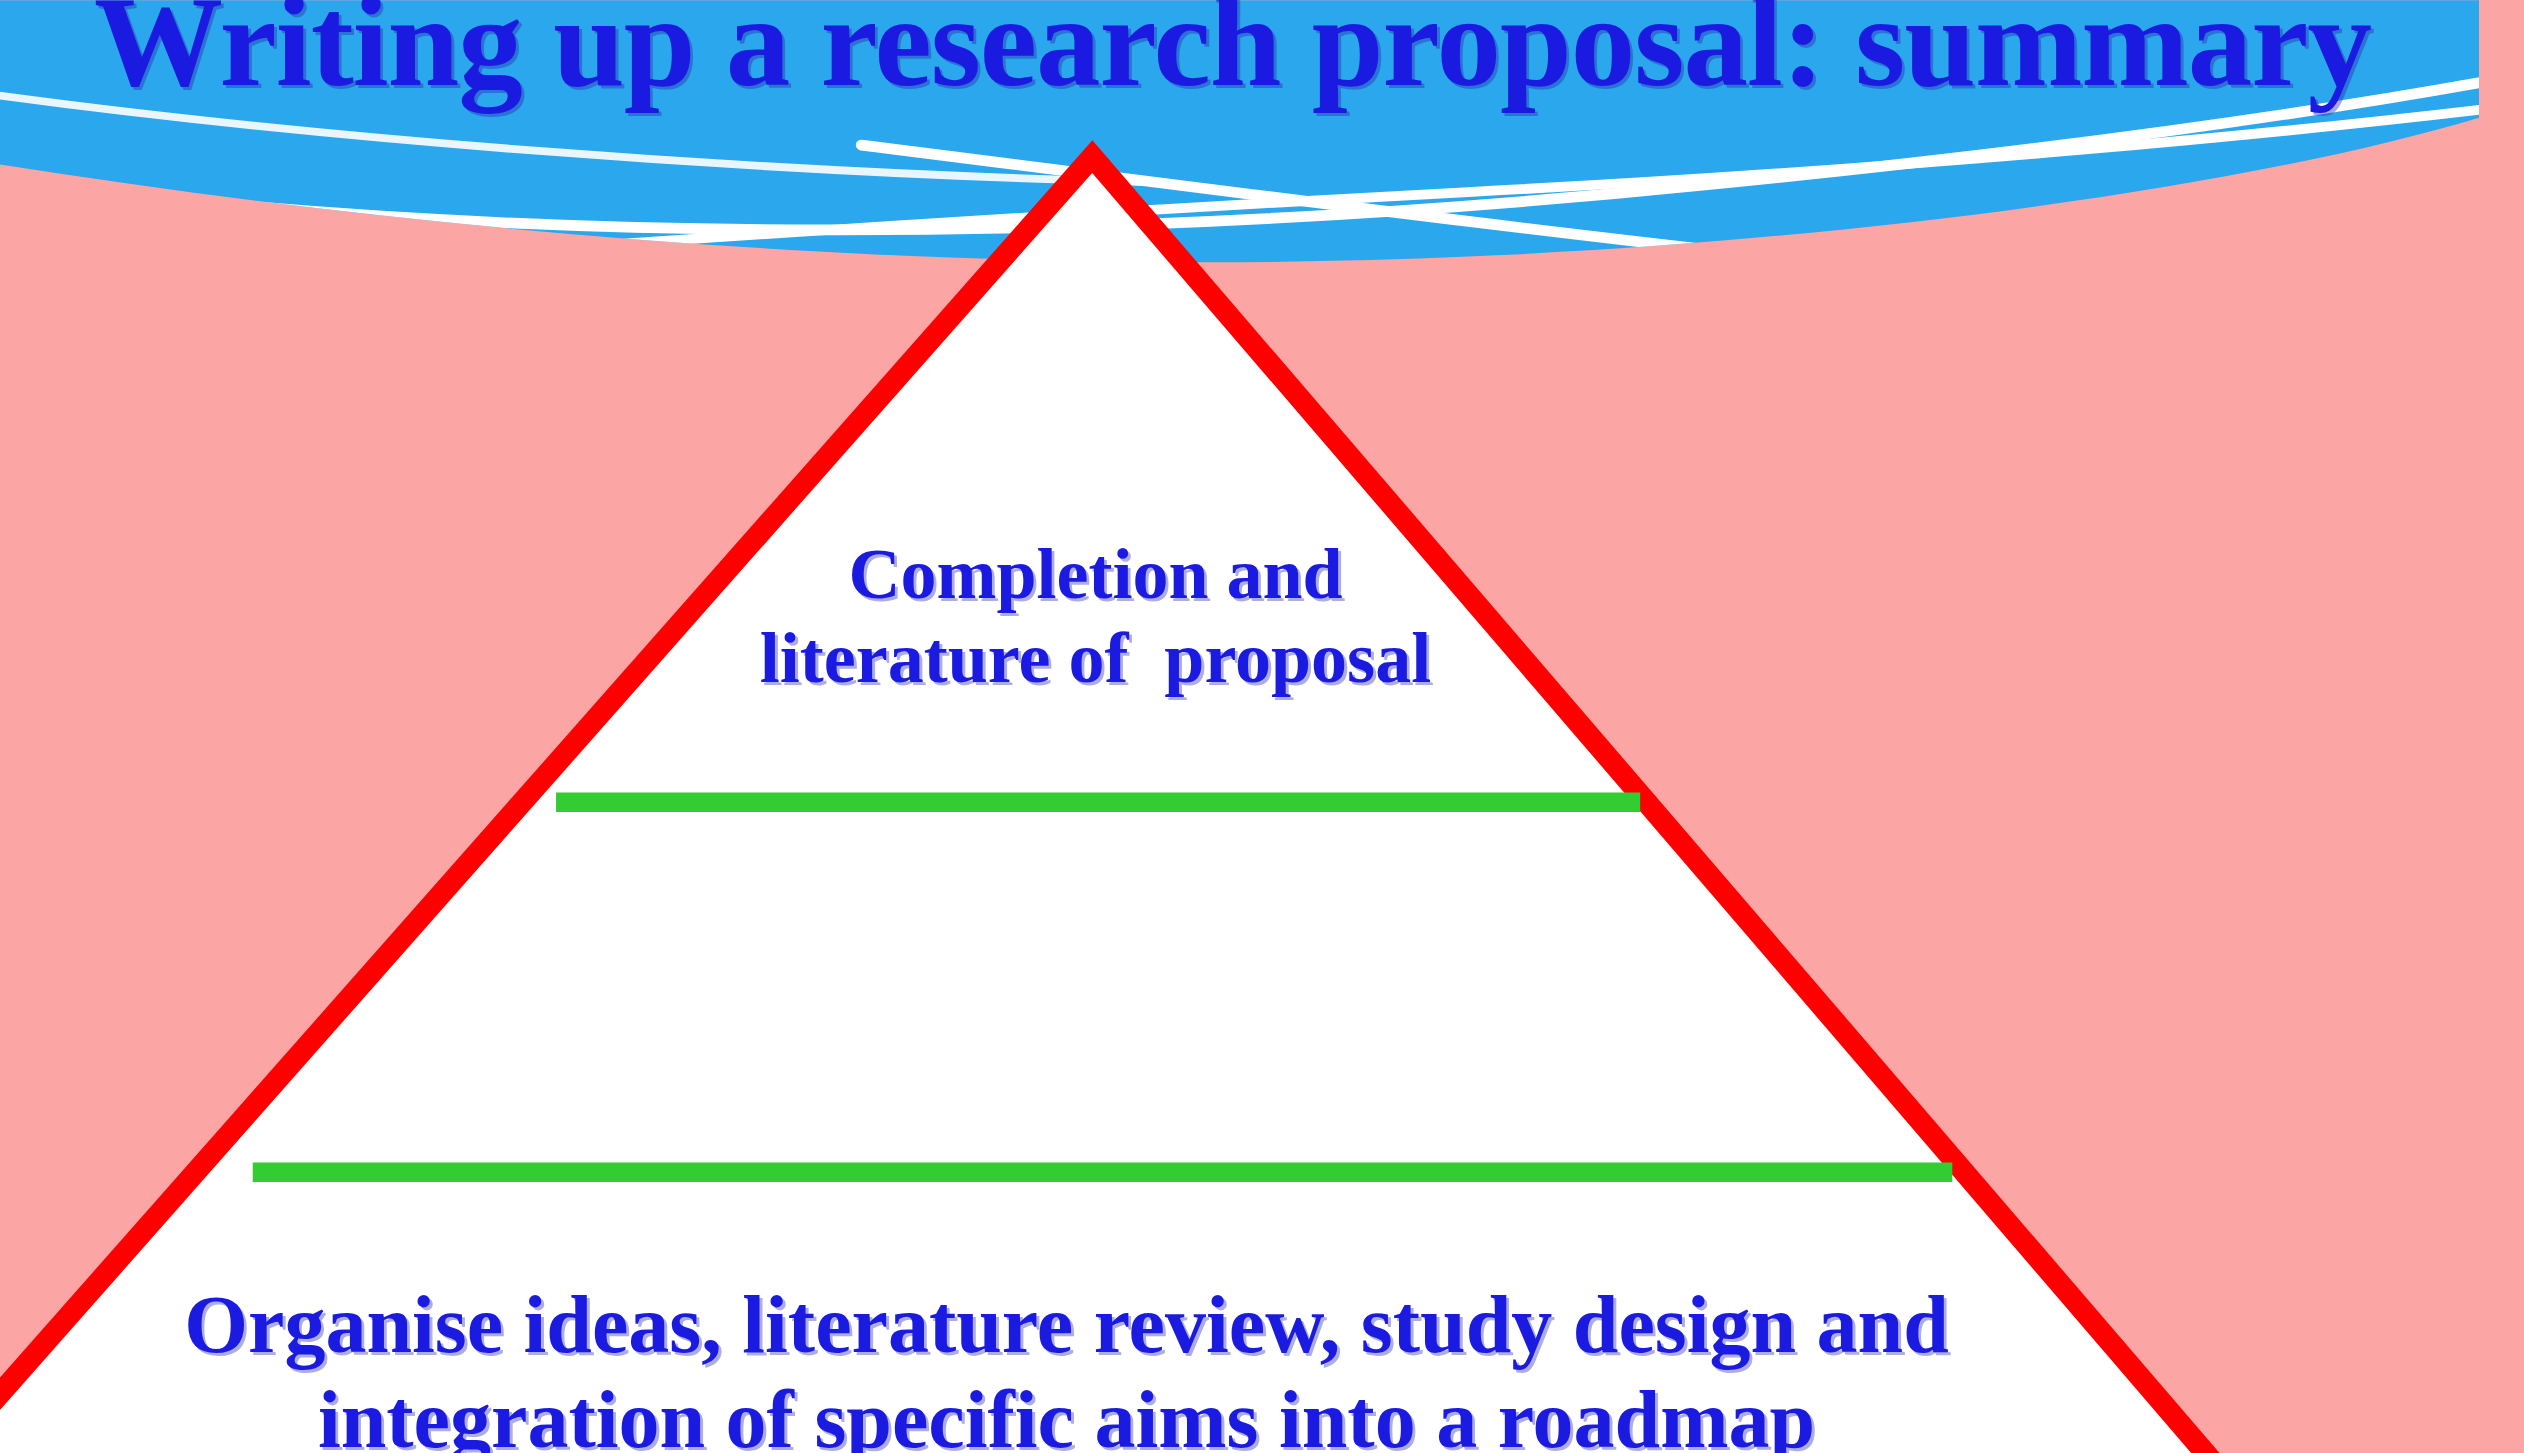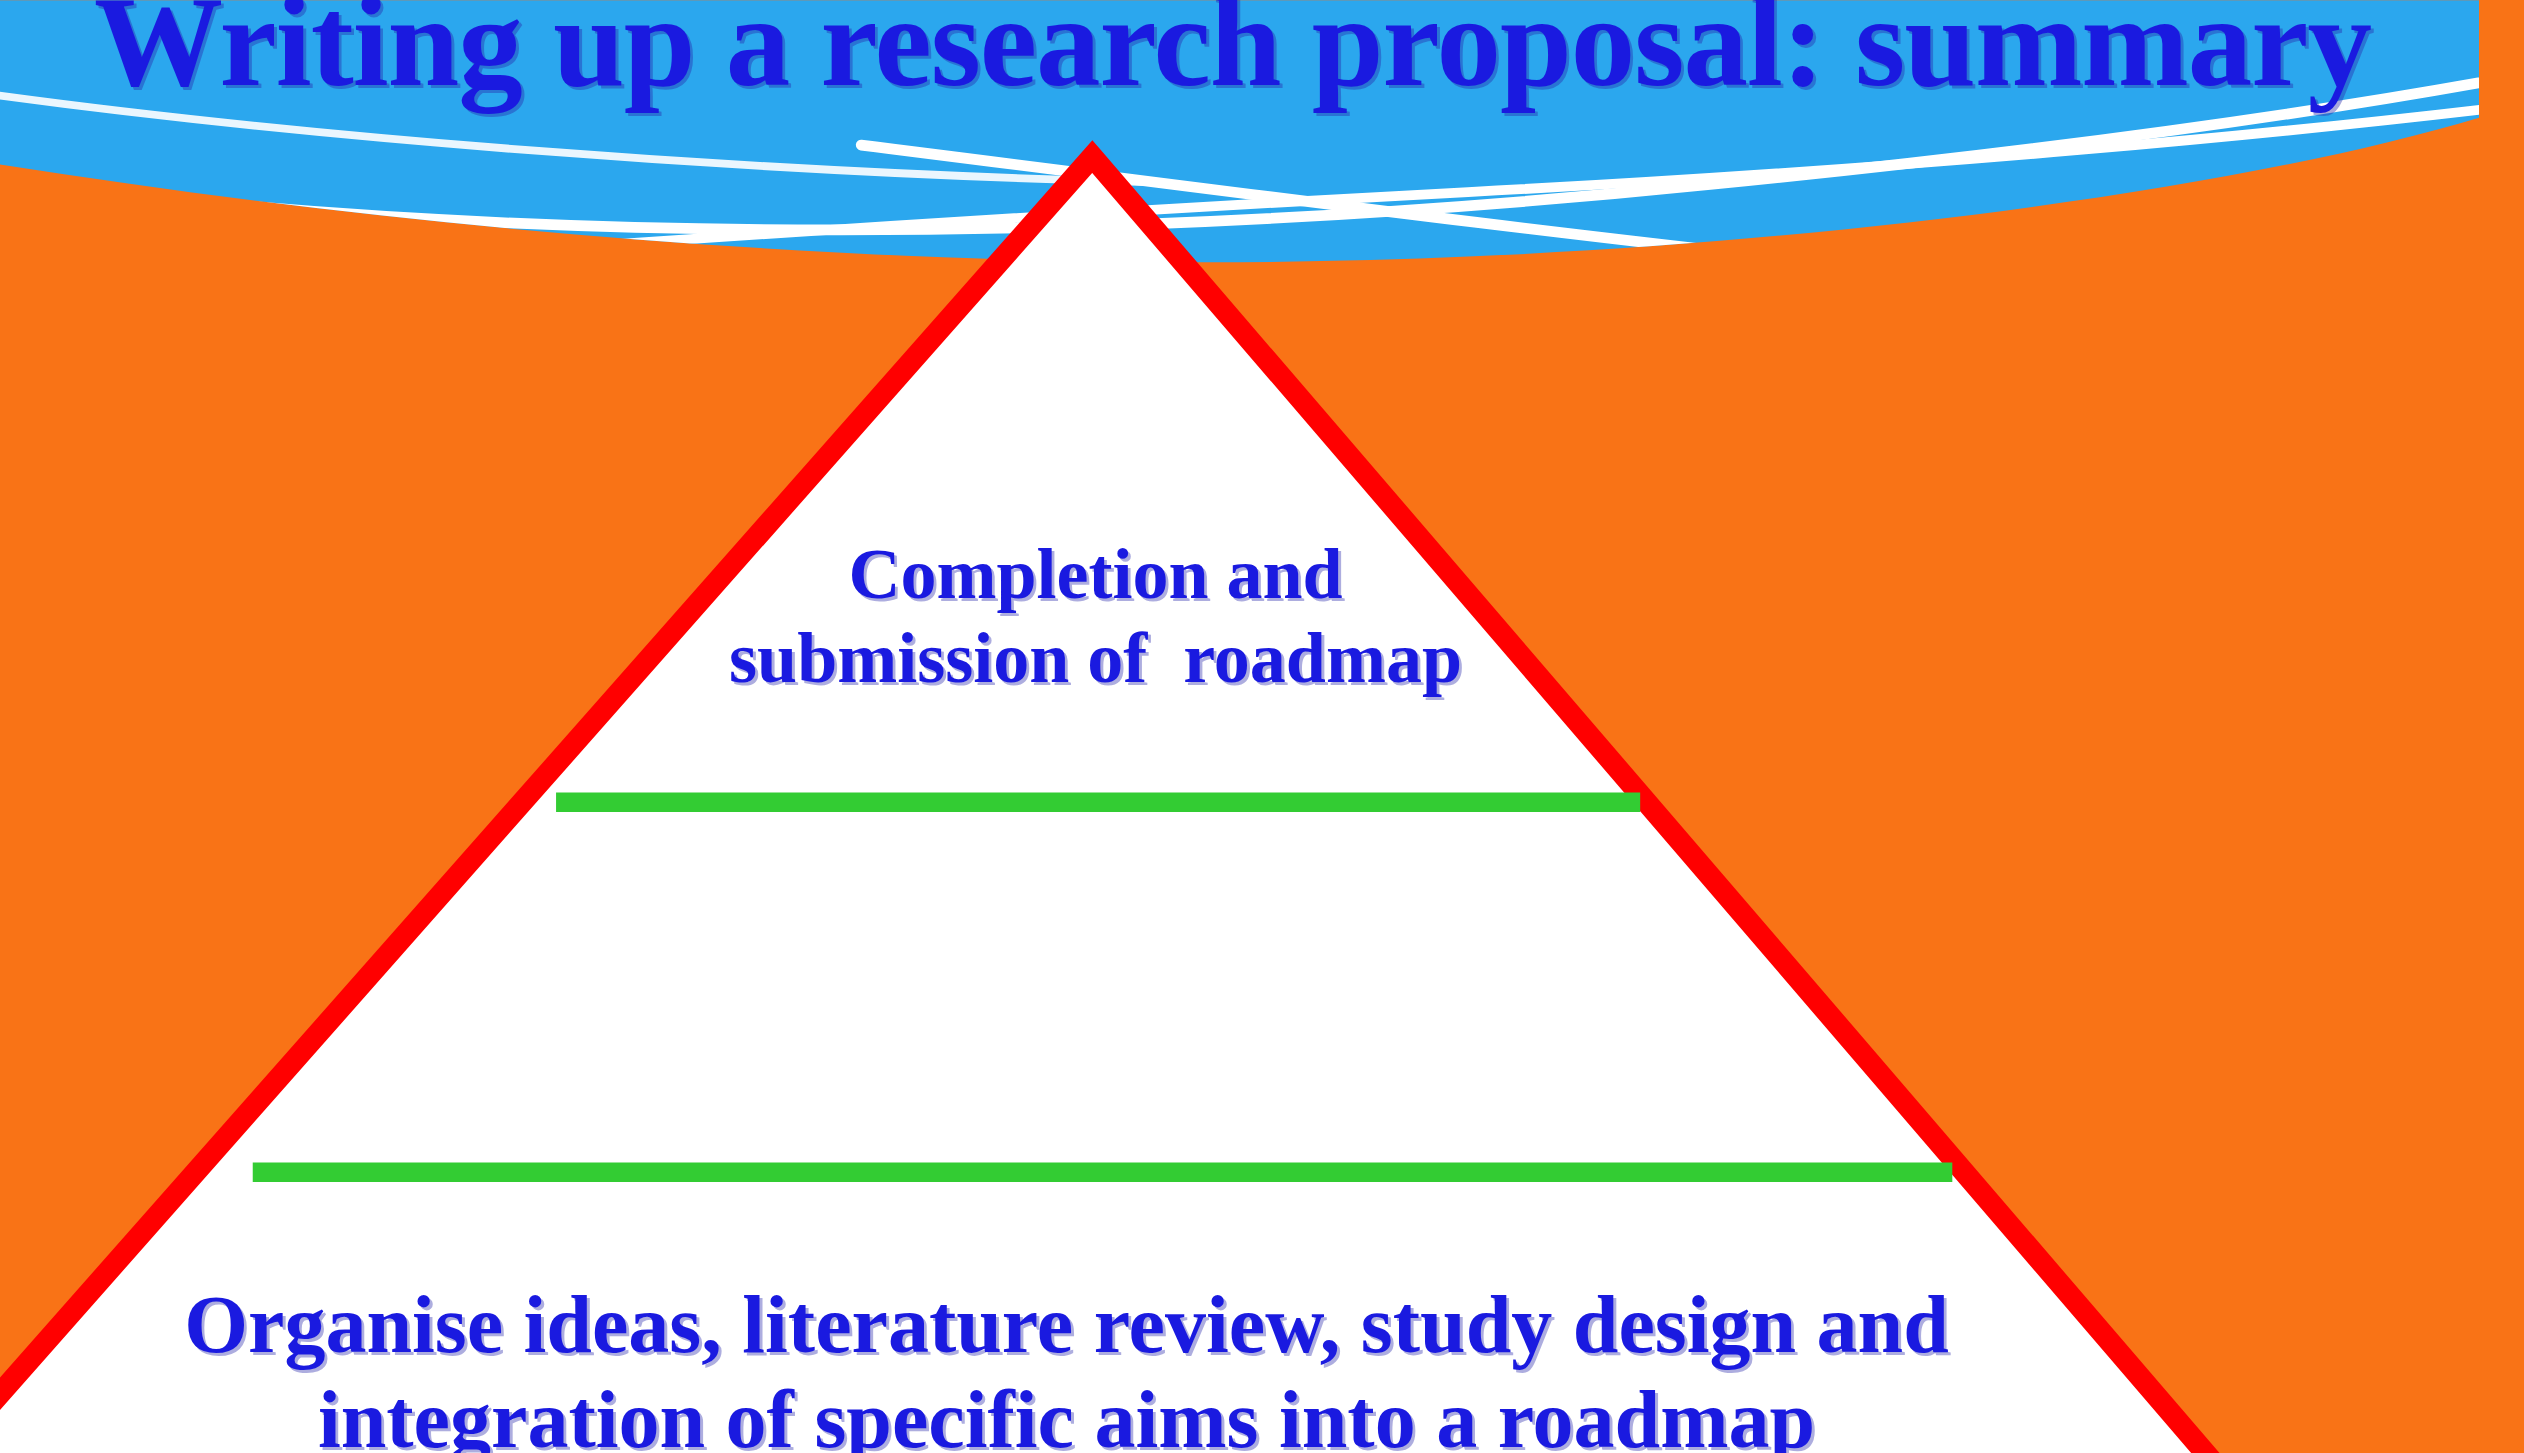--- a/index.html
+++ b/index.html
@@ -5,21 +5,21 @@
   html, body {
     margin: 0;
     padding: 0;
     background: #ffffff;
   }
   #slide {
     position: relative;
     width: 2525px;
     height: 1453px;
     overflow: hidden;
-    background: #f97316;
+    background: #fca5a5;
     font-family: "Liberation Serif", "DejaVu Serif", serif;
   }
 
   
   #banner {
     position: absolute;
     left: 0;
     top: 0;
     width: 2525px;
     height: 294px;
@@ -129,20 +129,20 @@
 
   <svg id="pyramid" viewBox="0 0 2580 1485" xmlns="http://www.w3.org/2000/svg">
 
     <path d="M1116,160 L2318,1560 L-120,1560 Z" fill="#ffffff" stroke="#ff0000" stroke-width="22" stroke-linejoin="miter"></path>
 
     <line x1="568" y1="820" x2="1676" y2="820" stroke="#33cc33" stroke-width="20" stroke-linecap="butt"></line>
     <line x1="258" y1="1198" x2="1995" y2="1198" stroke="#33cc33" stroke-width="20" stroke-linecap="butt"></line>
   </svg>
 
   <div class="tier" id="tier-top">Completion and
-submission of  roadmap</div>
+literature of  proposal</div>
 
 
   <div class="tier" id="tier-bottom">Organise ideas, literature review, study design and
 integration of specific aims into a roadmap</div>
 
 </div>
 
 
 </body></html>

